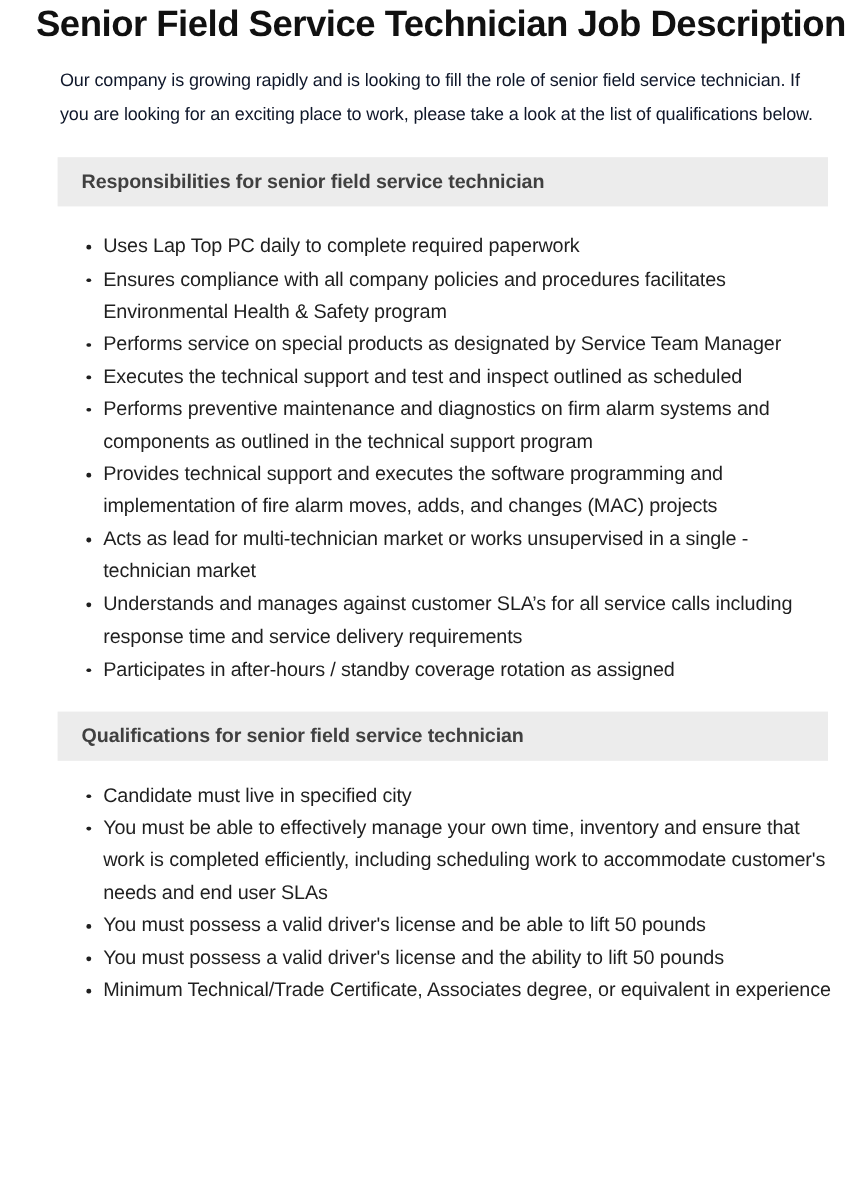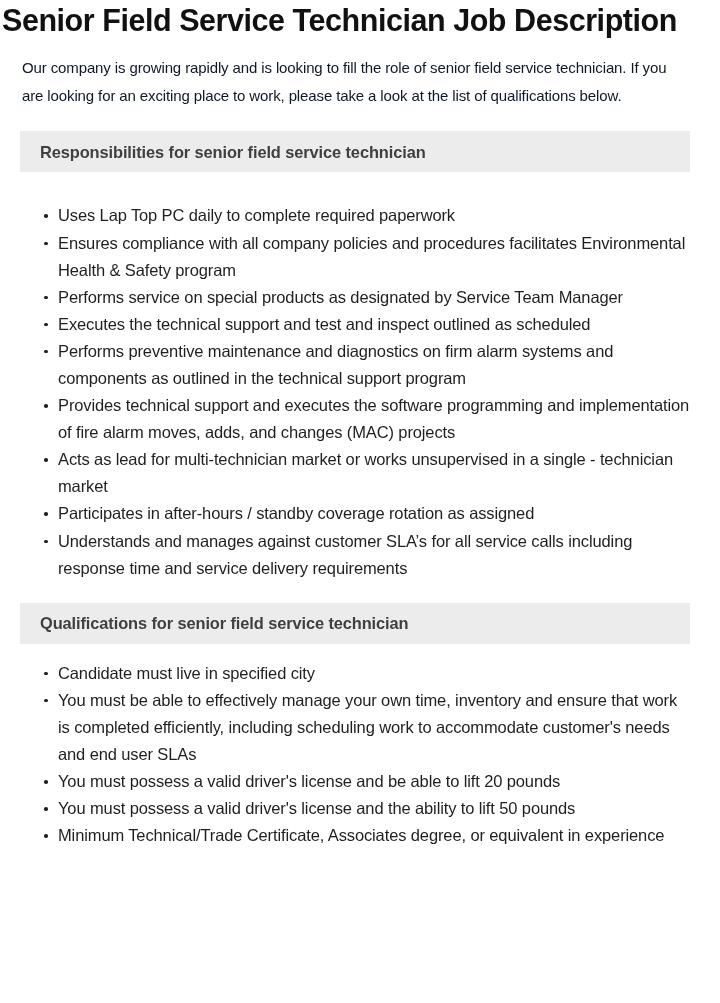--- a/index.html
+++ b/index.html
@@ -17,20 +17,21 @@
     font-family: "Liberation Sans", sans-serif;
     color: #1a1a1a;
     overflow: hidden;
   }
 
   .page {
     width: 715px;
     height: 1003px;
     position: relative;
     background: #ffffff;
+    padding-left: 28px;
   }
 
   
   .doc-title {
     margin: 0;
     padding: 0 0 0 2px;
     font-size: 30.5px;
     font-weight: bold;
     line-height: 40px;
     letter-spacing: -0.45px;
@@ -92,21 +93,21 @@
     position: absolute;
     left: 44px;
     top: 12px;
     width: 3.6px;
     height: 3.6px;
     border-radius: 50%;
     background: #1f1f1f;
   }
 
   .section-responsibilities .bullet-list {
-    margin-top: 30px;
+    margin-top: 20px;
   }
 
   .section-qualifications .bullet-list {
     margin-top: 16px;
   }
 </style>
 </head>
 <body>
 
 <div class="page" style="background: rgb(255, 255, 255);">
@@ -120,31 +121,31 @@
       <span class="section-band-title">Responsibilities for senior field service technician</span>
     </div>
     <ul class="bullet-list">
         <li>Uses Lap Top PC daily to complete required paperwork</li>
         <li>Ensures compliance with all company policies and procedures facilitates Environmental Health &amp; Safety program</li>
         <li>Performs service on special products as designated by Service Team Manager</li>
         <li>Executes the technical support and test and inspect outlined as scheduled</li>
         <li>Performs preventive maintenance and diagnostics on firm alarm systems and components as outlined in the technical support program</li>
         <li>Provides technical support and executes the software programming and implementation of fire alarm moves, adds, and changes (MAC) projects</li>
         <li>Acts as lead for multi-technician market or works unsupervised in a single - technician market</li>
+        <li>Understands and manages against customer SLA’s for all service calls including response time and service delivery requirements</li>
         <li>Participates in after-hours / standby coverage rotation as assigned</li>
-        <li>Understands and manages against customer SLA’s for all service calls including response time and service delivery requirements</li>
       </ul>
   </div>
 
   <div class="section section-qualifications">
     <div class="section-band" style="background: rgb(236, 236, 236);">
       <span class="section-band-title">Qualifications for senior field service technician</span>
     </div>
     <ul class="bullet-list">
         <li>Candidate must live in specified city</li>
         <li>You must be able to effectively manage your own time, inventory and ensure that work is completed efficiently, including scheduling work to accommodate customer's needs and end user SLAs</li>
-        <li>You must possess a valid driver's license and be able to lift 20 pounds</li>
+        <li>You must possess a valid driver's license and be able to lift 50 pounds</li>
         <li>You must possess a valid driver's license and the ability to lift 50 pounds</li>
         <li>Minimum Technical/Trade Certificate, Associates degree, or equivalent in experience</li>
       </ul>
   </div>
 
 </div>
 
 </body></html>

